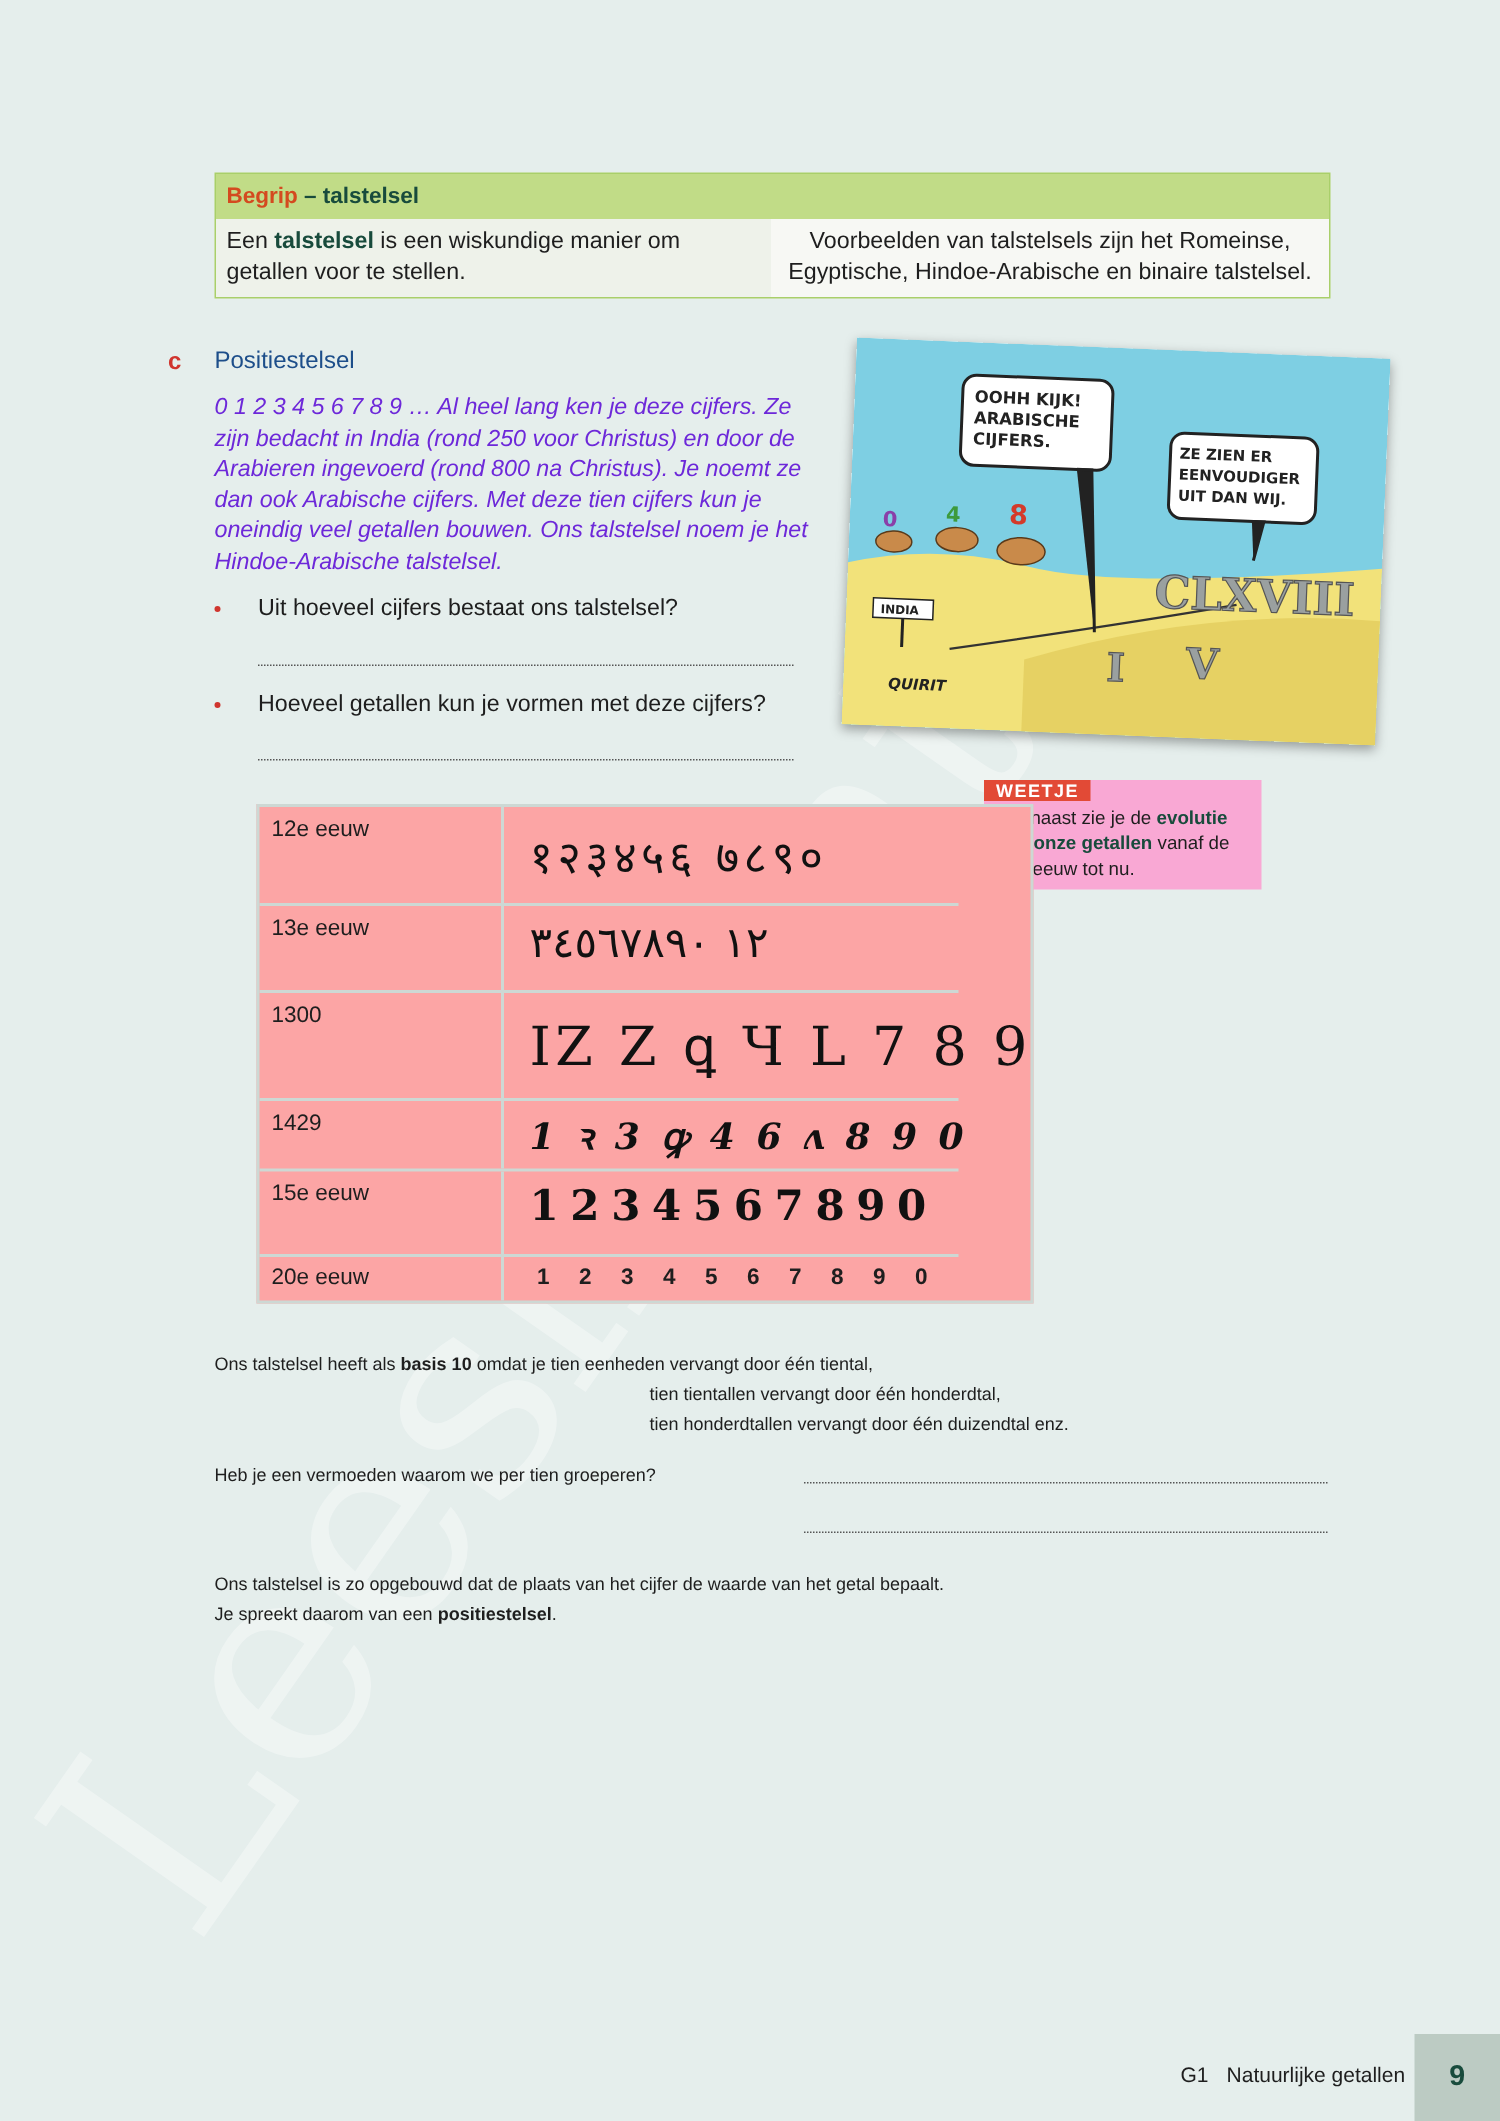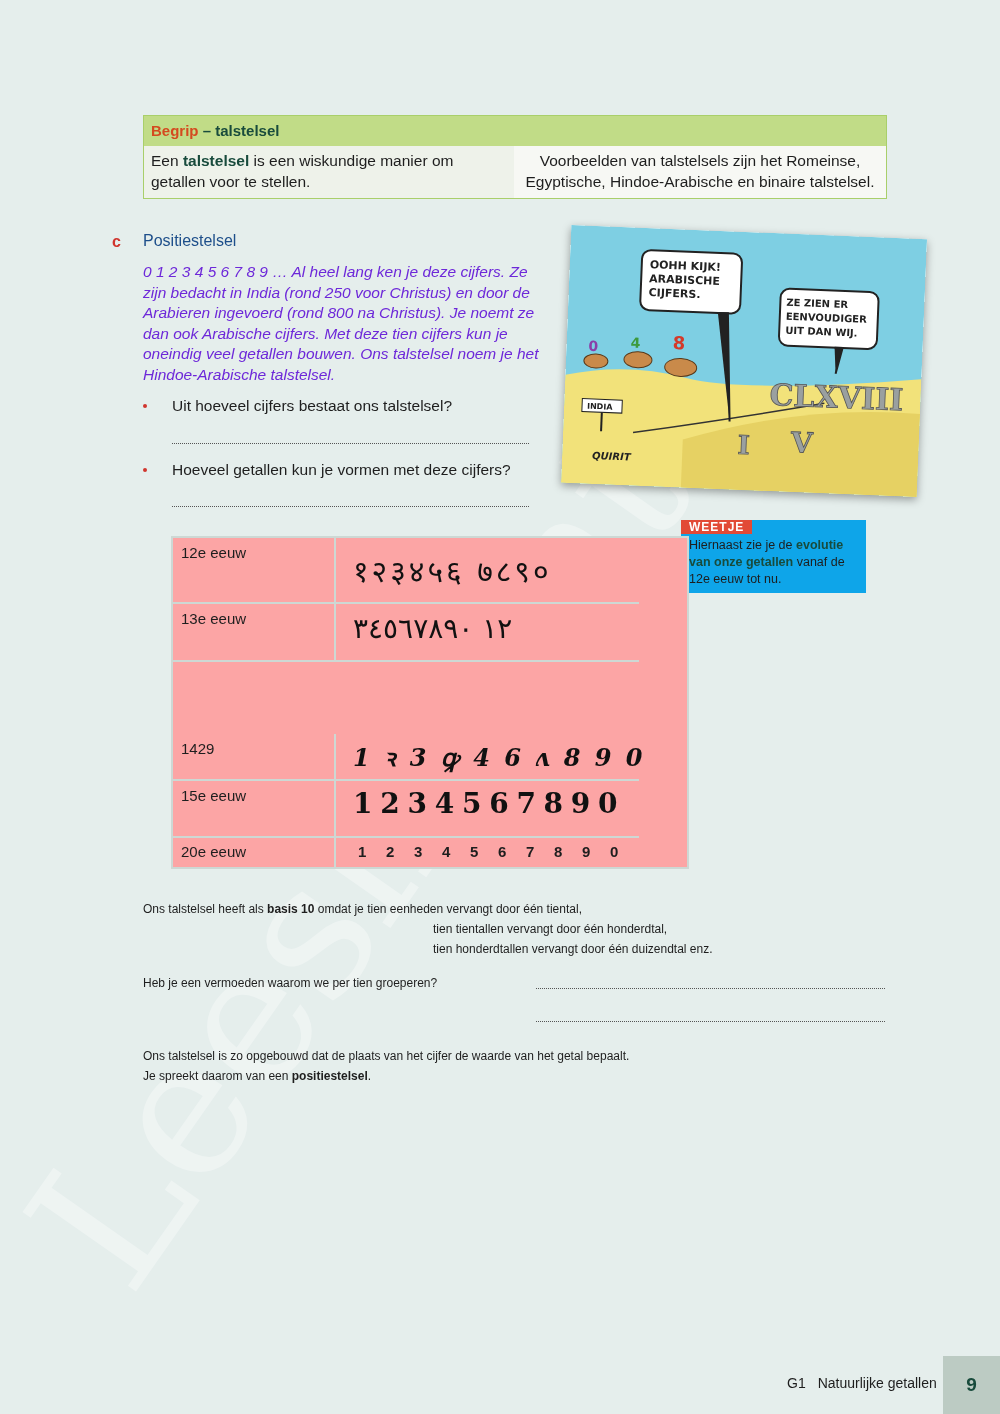--- a/index.html
+++ b/index.html
@@ -22,21 +22,21 @@
   .sec-letter { left:112px; top:233px; color:#d0352e; font-weight:bold; font-size:16px; }
   .sec-title { left:143px; top:232px; color:#1d4e8a; font-size:16px; }
   .intro { left:143px; top:262px; width:410px; color:#6d28d9; font-style:italic; font-size:15.5px; line-height:20.5px; }
   .question { left:143px; font-size:15.5px; color:#1e1e1e; }
   .question .dot { position:absolute; left:0; top:7px; width:4px; height:4px; border-radius:50%; background:#d0352e; }
   .question span.txt { position:absolute; left:29px; top:0; white-space:nowrap; }
   .dotline { border-bottom:1px dotted #555; height:0; }
   
   .cartoon { left:566px; top:232px; width:356px; height:258px; transform:rotate(2.3deg); box-shadow:0 3px 8px rgba(0,0,0,0.35); overflow:hidden; }
   
-  .weetje { left:681px; top:520px; width:185px; height:73px; background:#0ea5e9; }
+  .weetje { left:656px; top:520px; width:185px; height:73px; background:#f9a8d4; }
   .weetje-tag { left:0; top:0; background:#e24a36; color:#fff; font-weight:bold; font-size:12px; letter-spacing:1px; padding:0 8px; height:14px; line-height:14px; }
   .weetje-text { left:8px; top:17px; width:176px; font-size:12.5px; line-height:17px; }
   .weetje-text b { color:#184b3c; }
   
   .numtable { left:171px; top:536px; width:466px; height:329px; border:2px solid #cdd8d4; background:#fca5a5;padding-left:48px; }
   .row { position:absolute; left:0; width:466px; border-bottom:2px solid #cdd8d4; }
   .row:last-child { border-bottom:none; }
   .row .label { position:absolute; left:8px; top:6px; font-size:15px; }
   .row .cell-divider { position:absolute; left:161px; top:0; bottom:0; border-left:2px solid #cdd8d4; }
   .row .glyphs { position:absolute; left:180px; right:20px; font-family:"DejaVu Serif", serif; color:#111; white-space:nowrap; letter-spacing:3px; }
@@ -134,20 +134,25 @@
 <div class="abs numtable">
   <div class="row" style="top:0; height:64px;">
     <span class="label">12e eeuw</span>
       <span class="cell-divider"></span>
     <span class="glyphs" style="top:12px; font-size:30px;">१२३४५६ ७८९०</span>
   </div>
   <div class="row" style="top:66px; height:56px;">
     <span class="label">13e eeuw</span>
       <span class="cell-divider"></span>
     <span class="glyphs" style="top:8px; font-size:28px;">١٢ ٣٤٥٦٧٨٩٠</span>
+  </div>
+  <div class="row" style="top:124px; height:70px;">
+    <span class="label">1300</span>
+      <span class="cell-divider"></span>
+    <span class="glyphs" style="top:10px; font-size:36px; font-weight:normal;">IZ Z ꝗ Ч L 7 8 9</span>
   </div>
   <div class="row" style="top:196px; height:45px;text-align:right;">
     <span class="label">1429</span>
       <span class="cell-divider"></span>
     <span class="glyphs" style="top:6px; font-size:24px; font-style:italic; font-weight:bold;">1 ꝛ 3 ꝙ 4 6 ʌ 8 9 0</span>
   </div>
   <div class="row" style="top:243px; height:55px;">
     <span class="label">15e eeuw</span>
       <span class="cell-divider"></span>
     <span class="glyphs" style="top:6px; font-size:28px; font-weight:bold; letter-spacing:-1px;">1 2 3 4 5 6 7 8 9 0</span>

